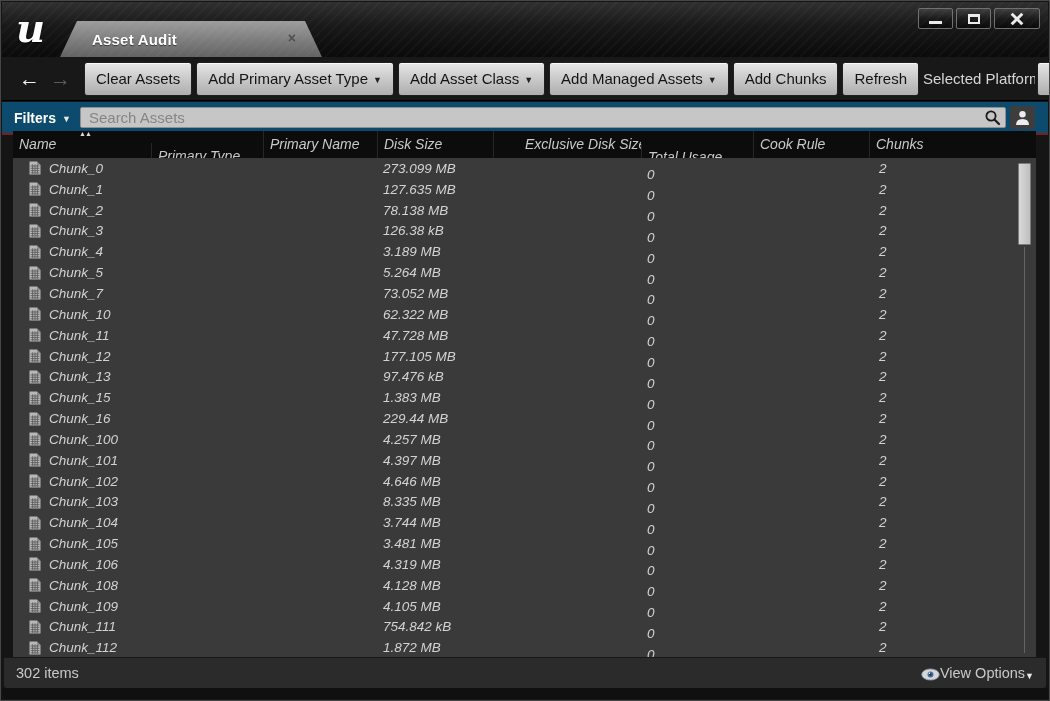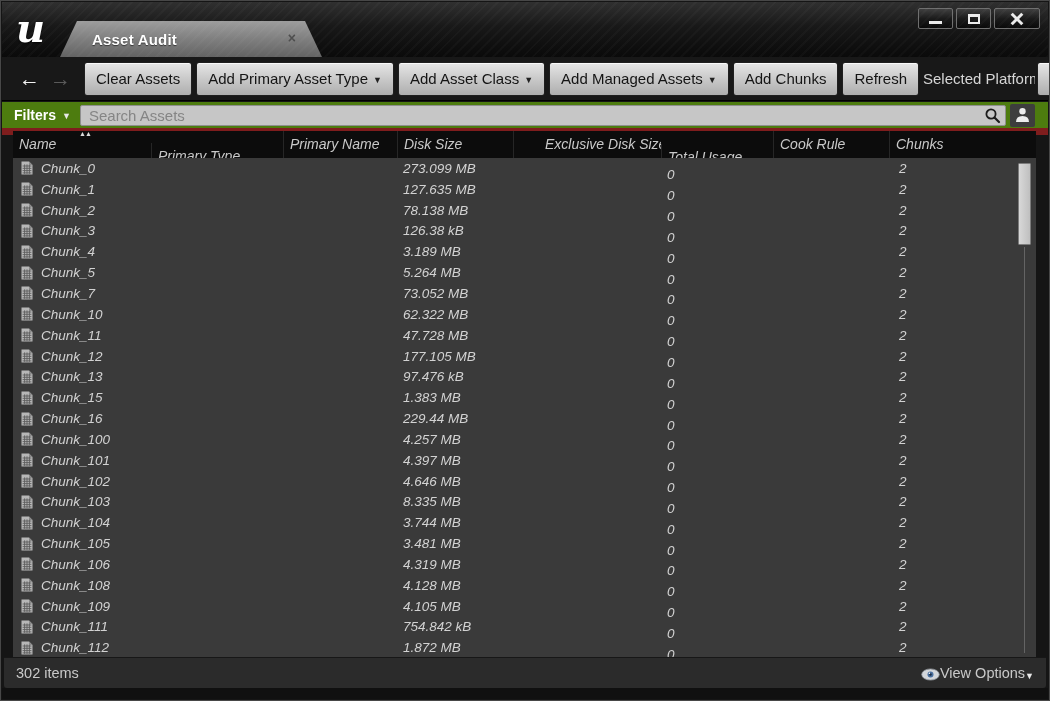--- a/index.html
+++ b/index.html
@@ -74,21 +74,21 @@
   .chev-dark { font-size:9px; color:#222; margin-top:2px; }
   .platform-label {
     width:112px; overflow:hidden; white-space:nowrap;
     color:#d6d6d6; font-size:15px; flex:none;
   }
   .tb-btn.editor { margin-right:0; margin-left:2px; }
 
   
   .filterbar {
     position:absolute; top:101px; left:1px; right:1px; height:33px;
-    background:#4d7c0f; border-bottom:7px solid #7f1d1d;
+    background:#0c4a6e; border-bottom:2px solid #7f1d1d;
     display:flex; align-items:center; padding:0 13px 0 12px;
   }
   .filters { display:flex; align-items:center; gap:6px; color:#ffffff; font-size:14px; font-weight:bold; }
   .chev-white { font-size:9px; color:#e8e8e8; margin-top:2px; }
   .searchwrap { flex:1; position:relative; margin-left:9px; margin-right:4px; height:21px; }
   .search-input {
     width:100%; height:21px; background:#c6c6c6; border:1px solid #8f8f8f;
     border-radius:2px; padding:0 26px 0 8px; font-family:inherit;
     font-size:15px; color:#3a3a3a; outline:none;
   }
@@ -105,31 +105,31 @@
     position:relative; height:27px; background:#0c0c0c;
     display:flex; color:#c9c9c9; font-size:14px;
   }
   .hcell { line-height:27px; padding-left:6px; white-space:nowrap; overflow:hidden; border-left:1px solid #262626; }
   .hcell:first-child { border-left:none; }
   .sort-icon {
     position:absolute; top:-1px; left:66px; font-size:7px; color:#dcdcdc; letter-spacing:-1px;
   }
   .col-name   { width:138px; }
   .col-ptype  { width:112px;margin-top:12px; }
-  .col-pname  { width:114px;margin-left:20px; }
+  .col-pname  { width:114px; }
   .col-disk   { width:116px; }
   .col-excl   { width:148px;padding-left:31px; }
   .col-usage  { width:112px;margin-top:13px; }
   .col-cook   { width:116px; }
   .col-chunks { flex:1; }
 
   .tbody { position:relative; height:501px; background:#3a3a3a; overflow:hidden; }
   .trow { display:flex; height:20.85px; align-items:center; color:#d2d2d2; font-size:13.5px; }
   .cell { padding-left:6px; white-space:nowrap; overflow:hidden; }
-  .cell.col-name { display:flex; align-items:center; padding-left:8px; gap:8px; }
+  .cell.col-name { display:flex; align-items:center; padding-left:16px; gap:8px; }
   .cell.col-chunks { padding-left:10px; }
   .row-icon { flex:none; display:flex; }
 
   .scrollbar { position:absolute; top:30px; right:5px; width:13px; bottom:4px; }
   .scroll-thumb {
     position:absolute; top:2px; left:0; width:13px; height:82px;
     background:linear-gradient(90deg,#d8d8d8,#bfbfbf); border:1px solid #7c7c7c; border-radius:1px;
   }
   .scroll-trackline { position:absolute; top:86px; bottom:0; left:6px; width:1px; background:#646464; }
 

